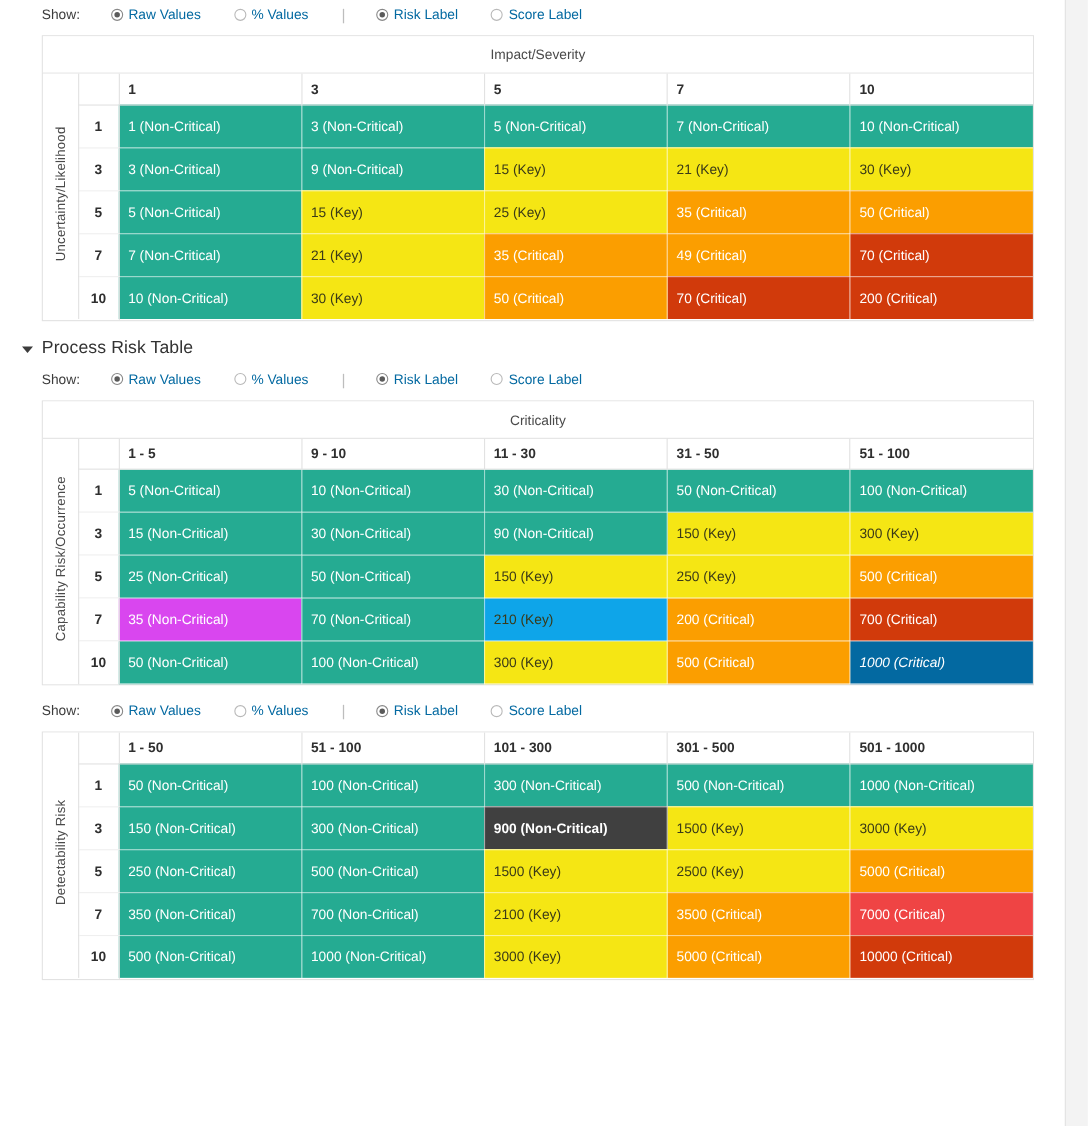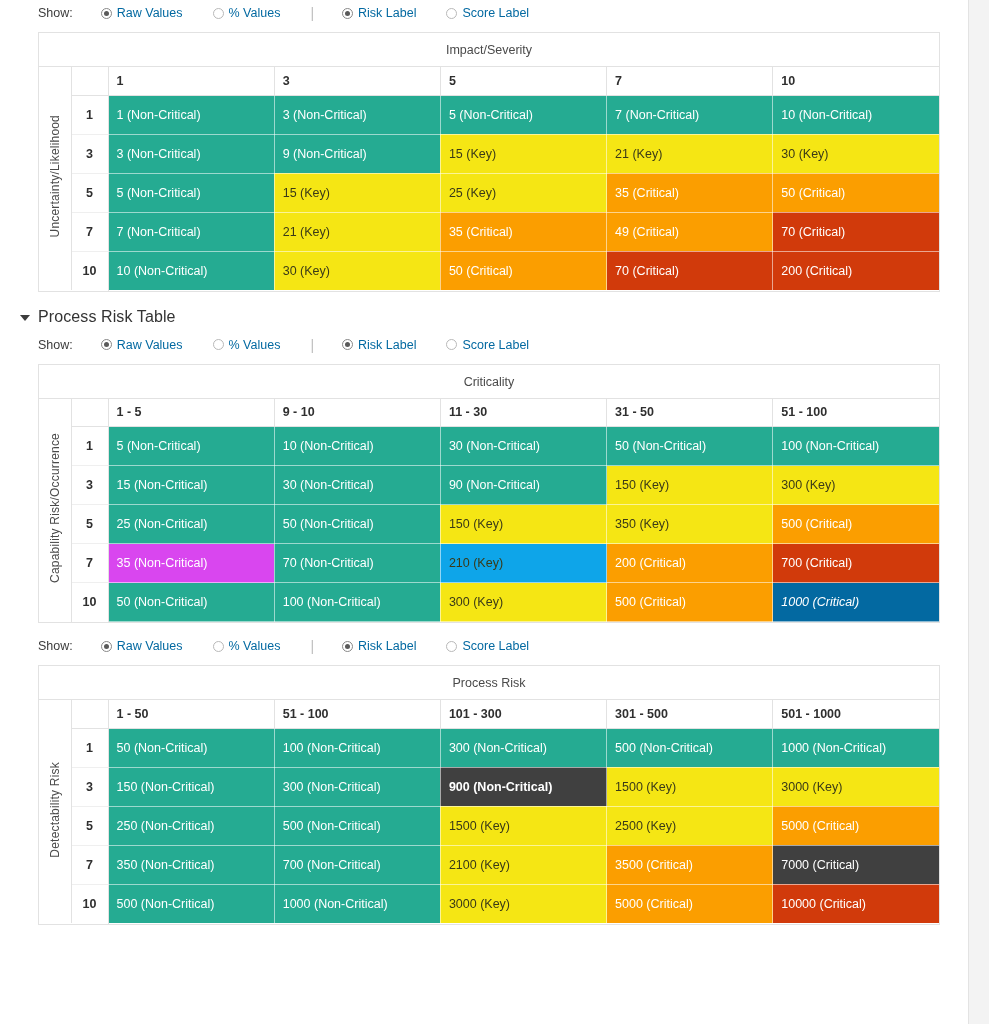--- a/index.html
+++ b/index.html
@@ -326,21 +326,21 @@
                 <td class="cell" style="background: rgb(37, 171, 146);">30 (Non-Critical)</td>
                 <td class="cell" style="background: rgb(37, 171, 146);">90 (Non-Critical)</td>
                 <td class="cell lvl-key" style="background: rgb(245, 230, 20);">150 (Key)</td>
                 <td class="cell lvl-key" style="background: rgb(245, 230, 20);">300 (Key)</td>
               </tr>
               <tr>
                 <td class="rowhead">5</td>
                 <td class="cell" style="background: rgb(37, 171, 146);">25 (Non-Critical)</td>
                 <td class="cell" style="background: rgb(37, 171, 146);">50 (Non-Critical)</td>
                 <td class="cell lvl-key" style="background: rgb(245, 230, 20);">150 (Key)</td>
-                <td class="cell lvl-key" style="background: rgb(245, 230, 20);">350 (Key)</td>
+                <td class="cell lvl-key" style="background: rgb(245, 230, 20);">250 (Key)</td>
                 <td class="cell" style="background: rgb(251, 158, 0);">500 (Critical)</td>
               </tr>
               <tr>
                 <td class="rowhead">7</td>
                 <td class="cell" style="background: #d946ef;">35 (Non-Critical)</td>
                 <td class="cell" style="background: rgb(37, 171, 146);">70 (Non-Critical)</td>
                 <td class="cell lvl-key" style="background: #0ea5e9;">210 (Key)</td>
                 <td class="cell" style="background: rgb(251, 158, 0);">200 (Critical)</td>
                 <td class="cell" style="background: rgb(209, 58, 11);">700 (Critical)</td>
               </tr>
@@ -372,21 +372,20 @@
           <label class="radio-opt">
             <span class="radio on"></span>
             <span>Risk Label</span>
           </label>
           <label class="radio-opt">
             <span class="radio"></span>
             <span>Score Label</span>
           </label>
         </div>
         <div class="matrix-wrap">
-          <div class="mtitle">Process Risk</div>
           <table class="matrix">
             <tbody>
               <tr>
                 <td class="ylab-cell" rowspan="6"><span class="ylab-txt">Detectability Risk</span></td>
                 <td class="corner-cell"></td>
                 <td class="colhead">1 - 50</td>
                 <td class="colhead">51 - 100</td>
                 <td class="colhead">101 - 300</td>
                 <td class="colhead">301 - 500</td>
                 <td class="colhead">501 - 1000</td>
@@ -414,21 +413,21 @@
                 <td class="cell lvl-key" style="background: rgb(245, 230, 20);">1500 (Key)</td>
                 <td class="cell lvl-key" style="background: rgb(245, 230, 20);">2500 (Key)</td>
                 <td class="cell" style="background: rgb(251, 158, 0);">5000 (Critical)</td>
               </tr>
               <tr>
                 <td class="rowhead">7</td>
                 <td class="cell" style="background: rgb(37, 171, 146);">350 (Non-Critical)</td>
                 <td class="cell" style="background: rgb(37, 171, 146);">700 (Non-Critical)</td>
                 <td class="cell lvl-key" style="background: rgb(245, 230, 20);">2100 (Key)</td>
                 <td class="cell" style="background: rgb(251, 158, 0);">3500 (Critical)</td>
-                <td class="cell" style="background: #404040;">7000 (Critical)</td>
+                <td class="cell" style="background: #ef4444;">7000 (Critical)</td>
               </tr>
               <tr>
                 <td class="rowhead">10</td>
                 <td class="cell" style="background: rgb(37, 171, 146);">500 (Non-Critical)</td>
                 <td class="cell" style="background: rgb(37, 171, 146);">1000 (Non-Critical)</td>
                 <td class="cell lvl-key" style="background: rgb(245, 230, 20);">3000 (Key)</td>
                 <td class="cell" style="background: rgb(251, 158, 0);">5000 (Critical)</td>
                 <td class="cell" style="background: rgb(209, 58, 11);">10000 (Critical)</td>
               </tr>
             </tbody>

